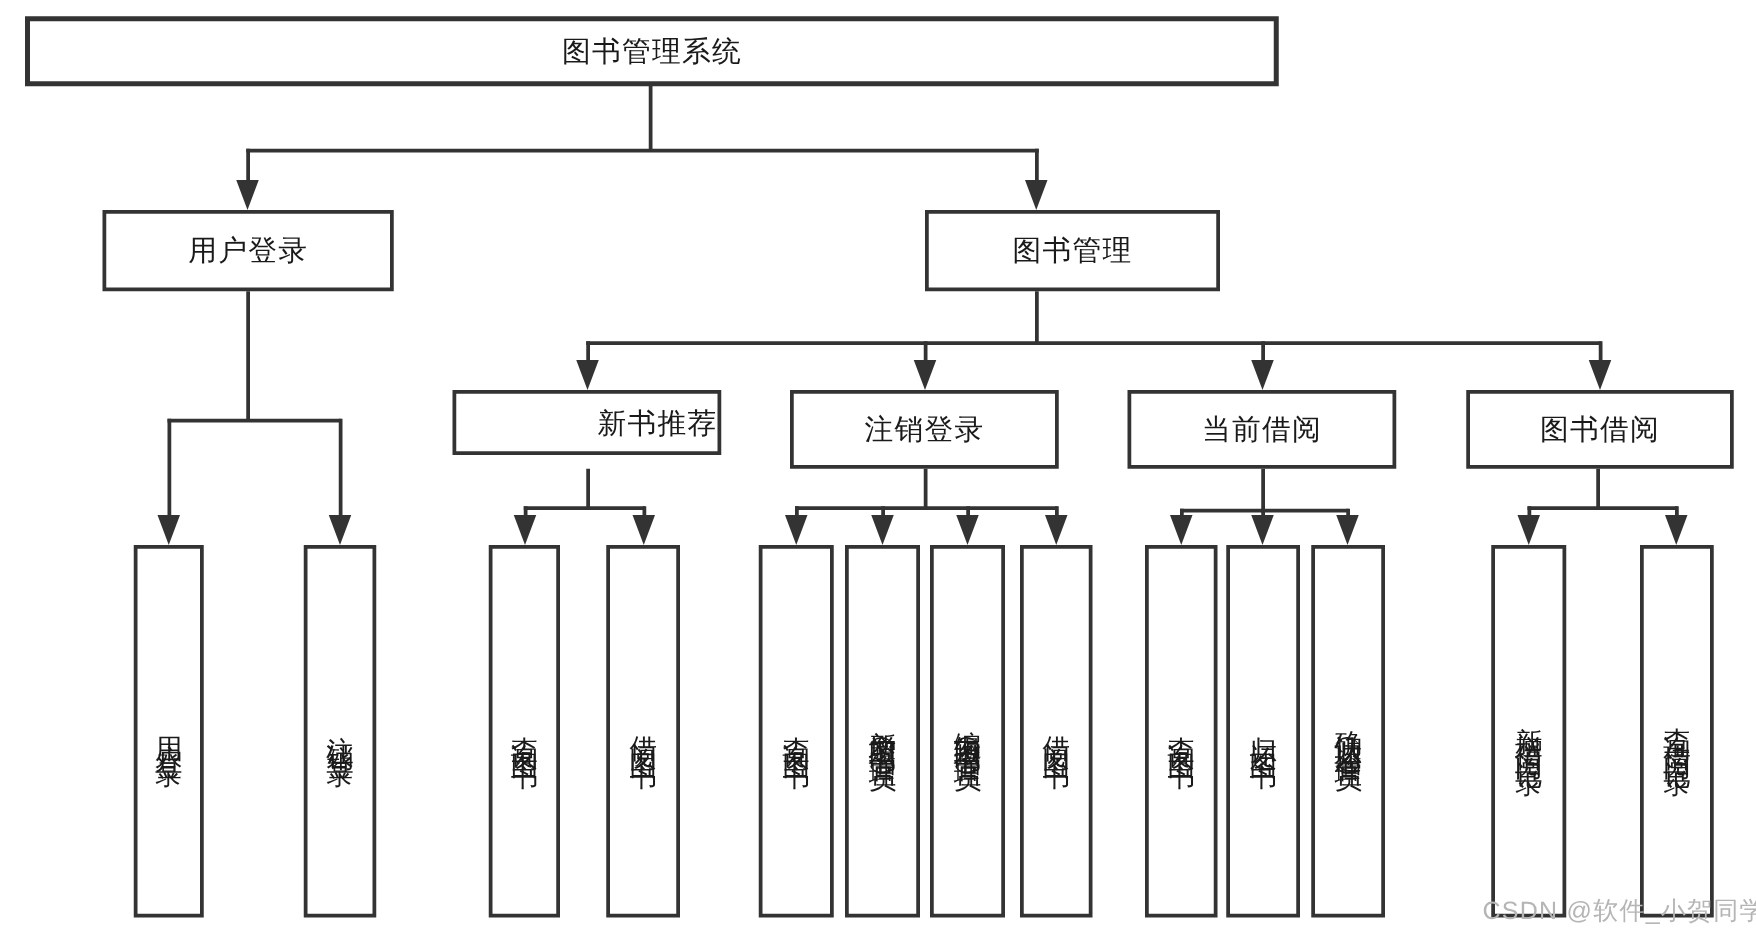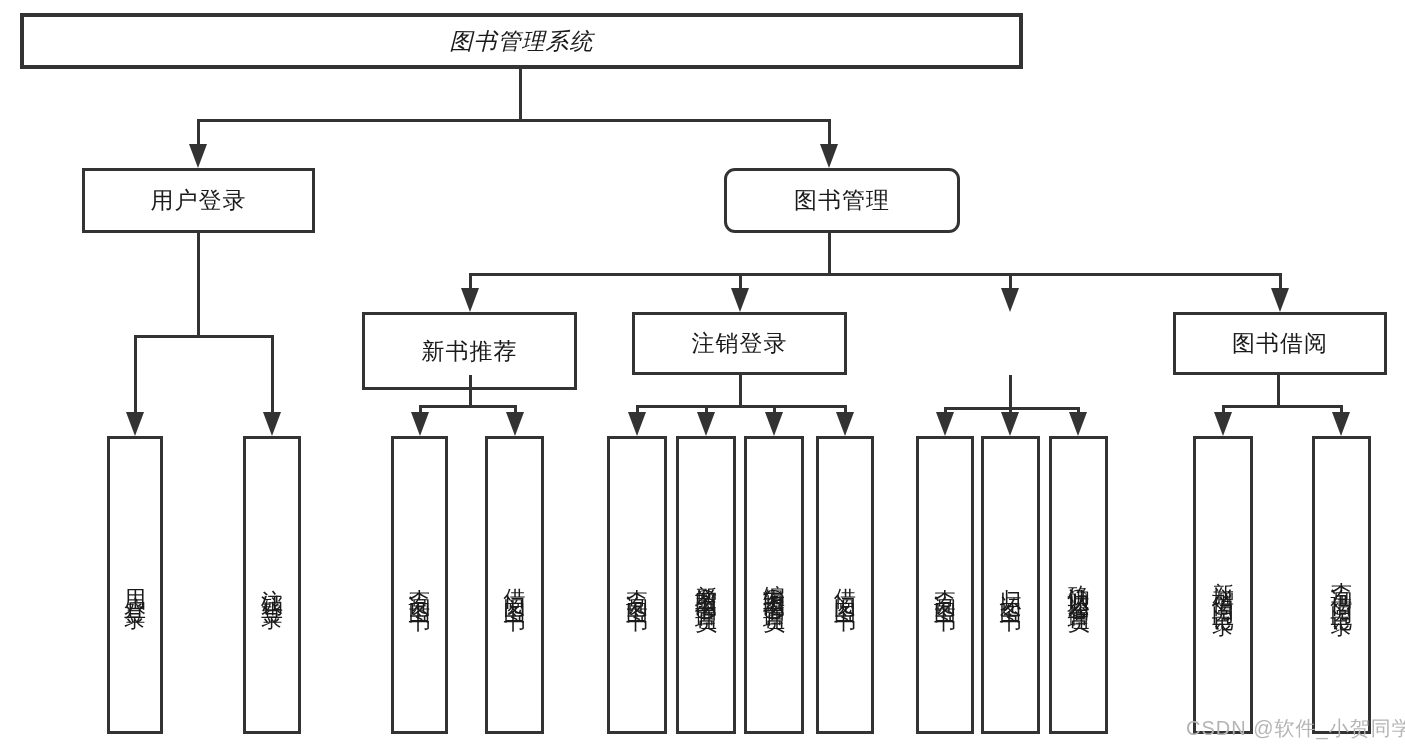--- a/index.html
+++ b/index.html
@@ -21,21 +21,21 @@
     position:absolute;
     box-sizing:border-box;
     background:#ffffff;
     border:3px solid var(--line);
     display:flex;align-items:center;justify-content:center;
     font-size:23px;
     letter-spacing:1px;
     color:var(--text);
     text-align:center;
   }
-  .box.root{border-width:4px;font-style:italic;}
+  .box.root{border-width:4px;}
   .vbox{
     writing-mode:vertical-rl;
     font-size:22px;
   }
   .vbox span{letter-spacing:7px;}
   .vbox.long span{letter-spacing:4px;}
   .vline,.hline{position:absolute;background:var(--line);}
   .vline{width:3px;}
   .hline{height:3px;}
   .arrow{
@@ -66,21 +66,21 @@
   <div class="vline" style="left:519px;top:68px;height:52px;"></div>
   <div class="hline" style="left:197px;top:119px;width:634px;"></div>
   <div class="vline" style="left:197px;top:119px;height:28px;"></div>
   <div class="arrow" style="left:189px;top:144px;"></div>
   <div class="vline" style="left:828px;top:119px;height:28px;"></div>
   <div class="arrow" style="left:820px;top:144px;"></div>
 
   <div class="box" style="left:82px;top:168px;width:233px;height:65px;">
     <span>用户登录</span>
   </div>
-  <div class="box" style="left:724px;top:168px;width:236px;height:65px;border-radius:11px;">
+  <div class="box" style="left:740px;top:168px;width:236px;height:65px;">
     <span>图书管理</span>
   </div>
 
   <div class="vline" style="left:197px;top:233px;height:104px;"></div>
   <div class="hline" style="left:134px;top:335px;width:139px;"></div>
   <div class="vline" style="left:134px;top:335px;height:80px;"></div>
   <div class="arrow" style="left:126px;top:412px;"></div>
   <div class="vline" style="left:271px;top:335px;height:80px;"></div>
   <div class="arrow" style="left:263px;top:412px;"></div>
 
@@ -88,25 +88,28 @@
   <div class="hline" style="left:469px;top:273px;width:812px;"></div>
   <div class="vline" style="left:469px;top:273px;height:18px;"></div>
   <div class="arrow" style="left:461px;top:288px;"></div>
   <div class="vline" style="left:739px;top:273px;height:18px;"></div>
   <div class="arrow" style="left:731px;top:288px;"></div>
   <div class="vline" style="left:1009px;top:273px;height:18px;"></div>
   <div class="arrow" style="left:1001px;top:288px;"></div>
   <div class="vline" style="left:1279px;top:273px;height:18px;"></div>
   <div class="arrow" style="left:1271px;top:288px;"></div>
 
-  <div class="box" style="left:362px;top:312px;width:215px;height:78px;">
+  <div class="box" style="left:362px;top:312px;width:215px;height:52px;justify-content:flex-end;">
     <span>新书推荐</span>
   </div>
   <div class="box" style="left:632px;top:312px;width:215px;height:63px;">
     <span>注销登录</span>
+  </div>
+  <div class="box" style="left:902px;top:312px;width:215px;height:63px;">
+    <span>当前借阅</span>
   </div>
   <div class="box" style="left:1173px;top:312px;width:214px;height:63px;">
     <span>图书借阅</span>
   </div>
 
   <div class="vline" style="left:469px;top:375px;height:33px;"></div>
   <div class="hline" style="left:419px;top:405px;width:97px;"></div>
   <div class="vline" style="left:419px;top:405px;height:10px;"></div>
   <div class="arrow" style="left:411px;top:412px;"></div>
   <div class="vline" style="left:514px;top:405px;height:10px;"></div>

